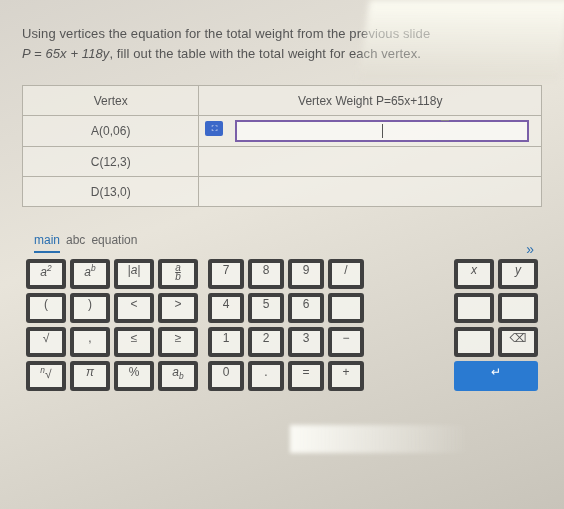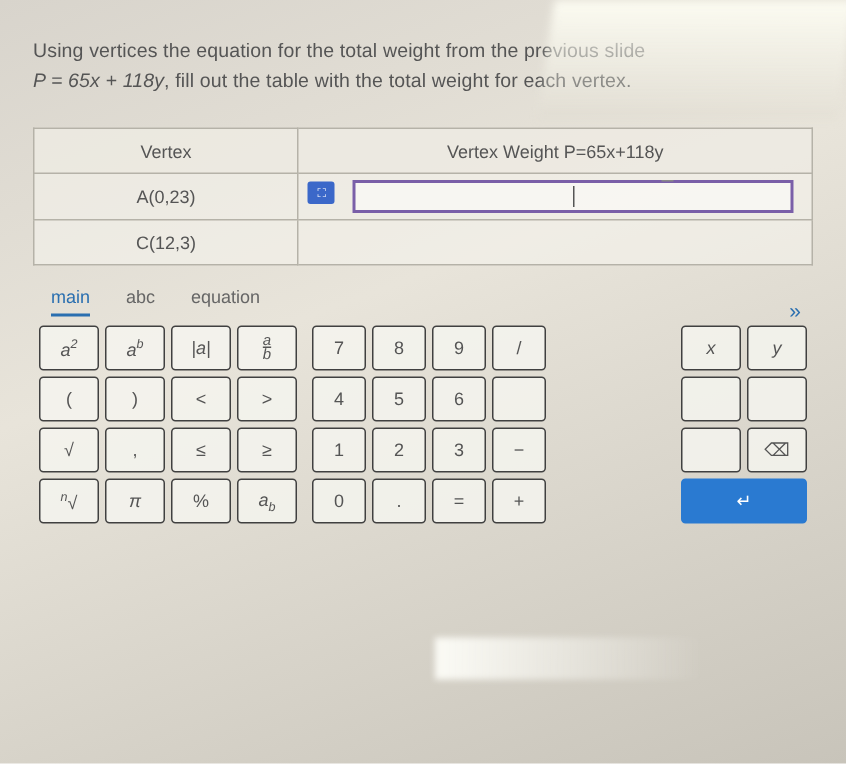--- a/index.html
+++ b/index.html
@@ -1,37 +1,37 @@
 <!DOCTYPE html>
 <html><head>
 <meta charset="utf-8">
 <style>
 *{box-sizing:border-box;margin:0;padding:0}
 body{width:564px;height:509px;font-family:Arial,sans-serif;background:linear-gradient(160deg,#d8d4cc 0%,#e8e4da 40%,#c8c4ba 100%);overflow:hidden;position:relative}
 .glare{position:absolute;top:0;right:0;width:200px;height:80px;background:linear-gradient(180deg,rgba(255,255,245,0.9),rgba(200,195,180,0.1));transform:skew(-8deg);filter:blur(3px)}
 .page{padding:24px 22px 0 22px;color:#444}
 .prompt{font-size:13px;line-height:1.5;color:#555;margin-bottom:22px;letter-spacing:0.1px}
-.tbl{width:100%;border-collapse:collapse;background:rgba(245,243,236,0.6);margin-bottom:14px}
+.tbl{width:100%;border-collapse:collapse;background:rgba(245,243,236,0.6);margin-bottom:26px}
 .tbl th,.tbl td{border:1px solid #b5b2a8;height:30px;font-size:12px;color:#555;text-align:center;font-weight:normal;padding:4px 6px}
 .tbl th{background:rgba(235,232,224,0.6)}
 .vcol{width:34%}
 .inputcell{position:relative}
 .blueicon{position:absolute;left:6px;top:5px;width:18px;height:15px;background:#3b68c9;border-radius:2px;display:flex;align-items:center;justify-content:center;color:#fff;font-size:8px}
 .ansbox{margin-left:30px;margin-right:6px;height:22px;border:2px solid #7a5fa8;background:rgba(255,255,255,0.5);display:flex;align-items:center;justify-content:center;position:relative}
 .cursor{width:1px;height:14px;background:#555}
 .cursorTop{position:absolute;right:78px;top:-2px;width:8px;height:1px;background:#888}
 .toolbar{padding:0 4px}
-.tabs{display:flex;gap:24px;font-size:12px;color:#666;padding:0 8px 6px 8px}
+.tabs{display:flex;gap:6px;font-size:12px;color:#666;padding:0 8px 6px 8px}
 .tab{padding-bottom:4px;cursor:pointer}
 .tab.active{color:#2a6fb0;border-bottom:2px solid #2a6fb0}
 .kbd{display:flex;gap:10px;align-items:flex-start;position:relative}
 .grid{display:grid;grid-template-columns:repeat(4,40px);grid-auto-rows:30px;gap:4px}
 .gridN{display:grid;grid-template-columns:repeat(4,36px);grid-auto-rows:30px;gap:4px}
 .gridR{display:grid;grid-template-columns:repeat(2,40px);grid-auto-rows:30px;gap:4px}
-.key{background:rgba(245,244,238,0.85);border:1px solid #404040;border-radius:3px;display:flex;align-items:center;justify-content:center;font-size:12px;color:#555;cursor:pointer;font-style:italic}
+.key{background:rgba(245,244,238,0.85);border:4px solid #404040;border-radius:3px;display:flex;align-items:flex-start;justify-content:center;font-size:12px;color:#555;cursor:pointer;font-style:italic}
 .key.upright{font-style:normal}
 .key.wide{grid-column:span 2}
 .enter{background:#2a7ad1;border-color:#2a7ad1;color:#fff;grid-column:span 2}
 .chev{position:absolute;right:4px;top:-18px;font-size:14px;color:#2a6fb0;cursor:pointer}
 .spacer{flex:1}
 .shine{position:absolute;top:425px;left:290px;width:180px;height:28px;background:linear-gradient(90deg,rgba(255,255,250,0.9),rgba(255,255,250,0));filter:blur(2px);pointer-events:none}
 sup{font-size:0.7em}
 sub{font-size:0.7em}
 </style>
 </head>
@@ -45,31 +45,35 @@
     <i>P = 65x + 118y</i><span>, fill out the table with the total weight for each vertex.</span>
   </div>
 
   <table class="tbl">
     <tbody>
         <tr>
       <th class="vcol">Vertex</th>
       <th>Vertex Weight  P=65x+118y</th>
     </tr>
     <tr>
-      <td>A(0,23)</td>
+      <td>A(0,06)</td>
       <td class="inputcell">
         <span class="blueicon">⛶</span>
         <div class="ansbox">
           <span class="cursor"></span>
               <span class="cursorTop"></span>
         </div>
       </td>
     </tr>
     <tr>
           <td>C(12,3)</td>
+          <td></td>
+        </tr>
+    <tr>
+          <td>D(13,0)</td>
           <td></td>
         </tr>
   </tbody>
     </table>
 
   <div class="toolbar">
     <div class="tabs">
       <div class="tab active">main</div>
       <div class="tab">abc</div>
       <div class="tab">equation</div>

